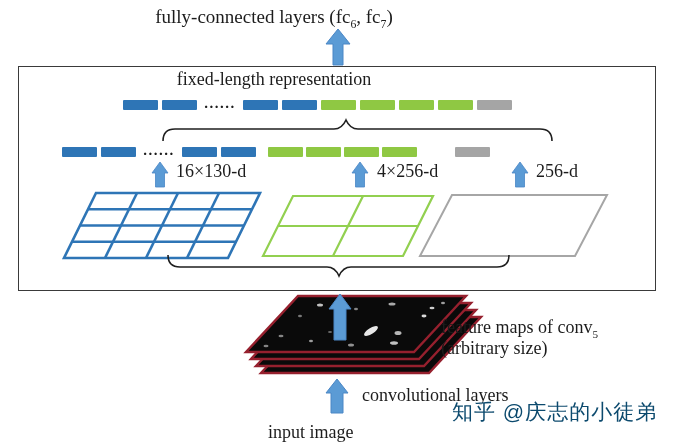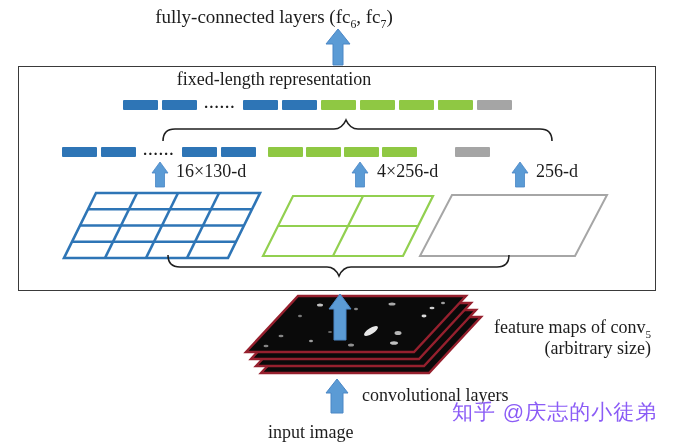--- a/index.html
+++ b/index.html
@@ -21,25 +21,25 @@
   .bar.blue{background:#2E75B6;}
   .bar.green{background:#8FC843;}
   .bar.gray{background:#A5A5A5;}
   .dots{
     width:38px;text-align:center;font-weight:700;font-size:15px;
     letter-spacing:1.5px;line-height:10px;color:#1c1c1c;
     font-family:"Liberation Serif",serif;transform:translateY(-2px);
   }
   .watermark{
     left:452px;top:398px;font-size:21px;letter-spacing:1px;
-    color:#8b5cf6;z-index:4;
+    color:#0c4a6e;z-index:4;
     font-family:"Liberation Sans","DejaVu Sans",sans-serif;
     text-shadow:0.5px 0.5px 0 #ffffff;
   }
-  .fm-caption{left:441px;top:317px;width:210px;text-align:right;white-space:nowrap;z-index:3;}
+  .fm-caption{left:441px;top:317px;width:210px;text-align:left;white-space:nowrap;z-index:3;}
 </style>
 </head>
 <body>
 
 <div id="canvas">
 
   <svg id="bgsvg" width="680" height="442" viewBox="0 0 680 442">
 
     <polygon points="338,29 350,44 343,44 343,65 333,65 333,44 326,44" fill="#5B9BD5" stroke="#4a86c5" stroke-width="1"></polygon>
 

